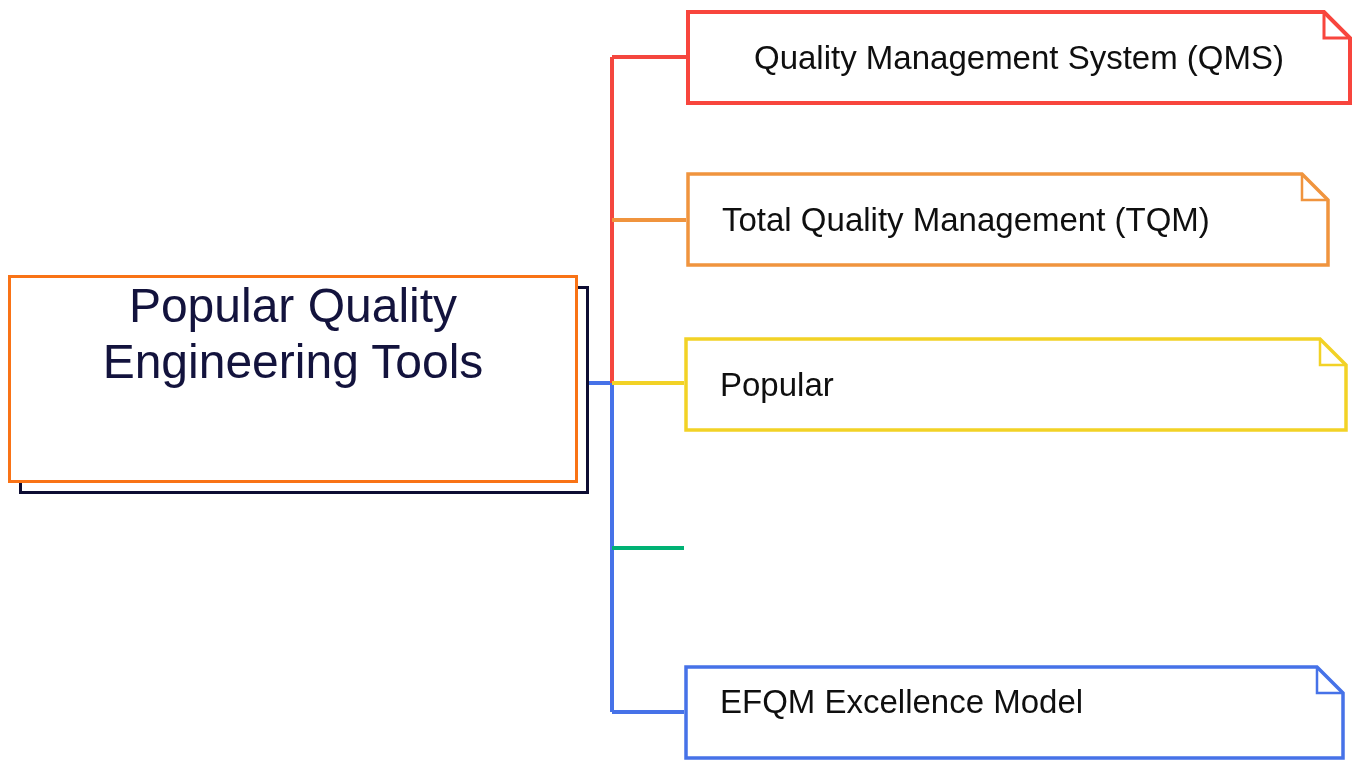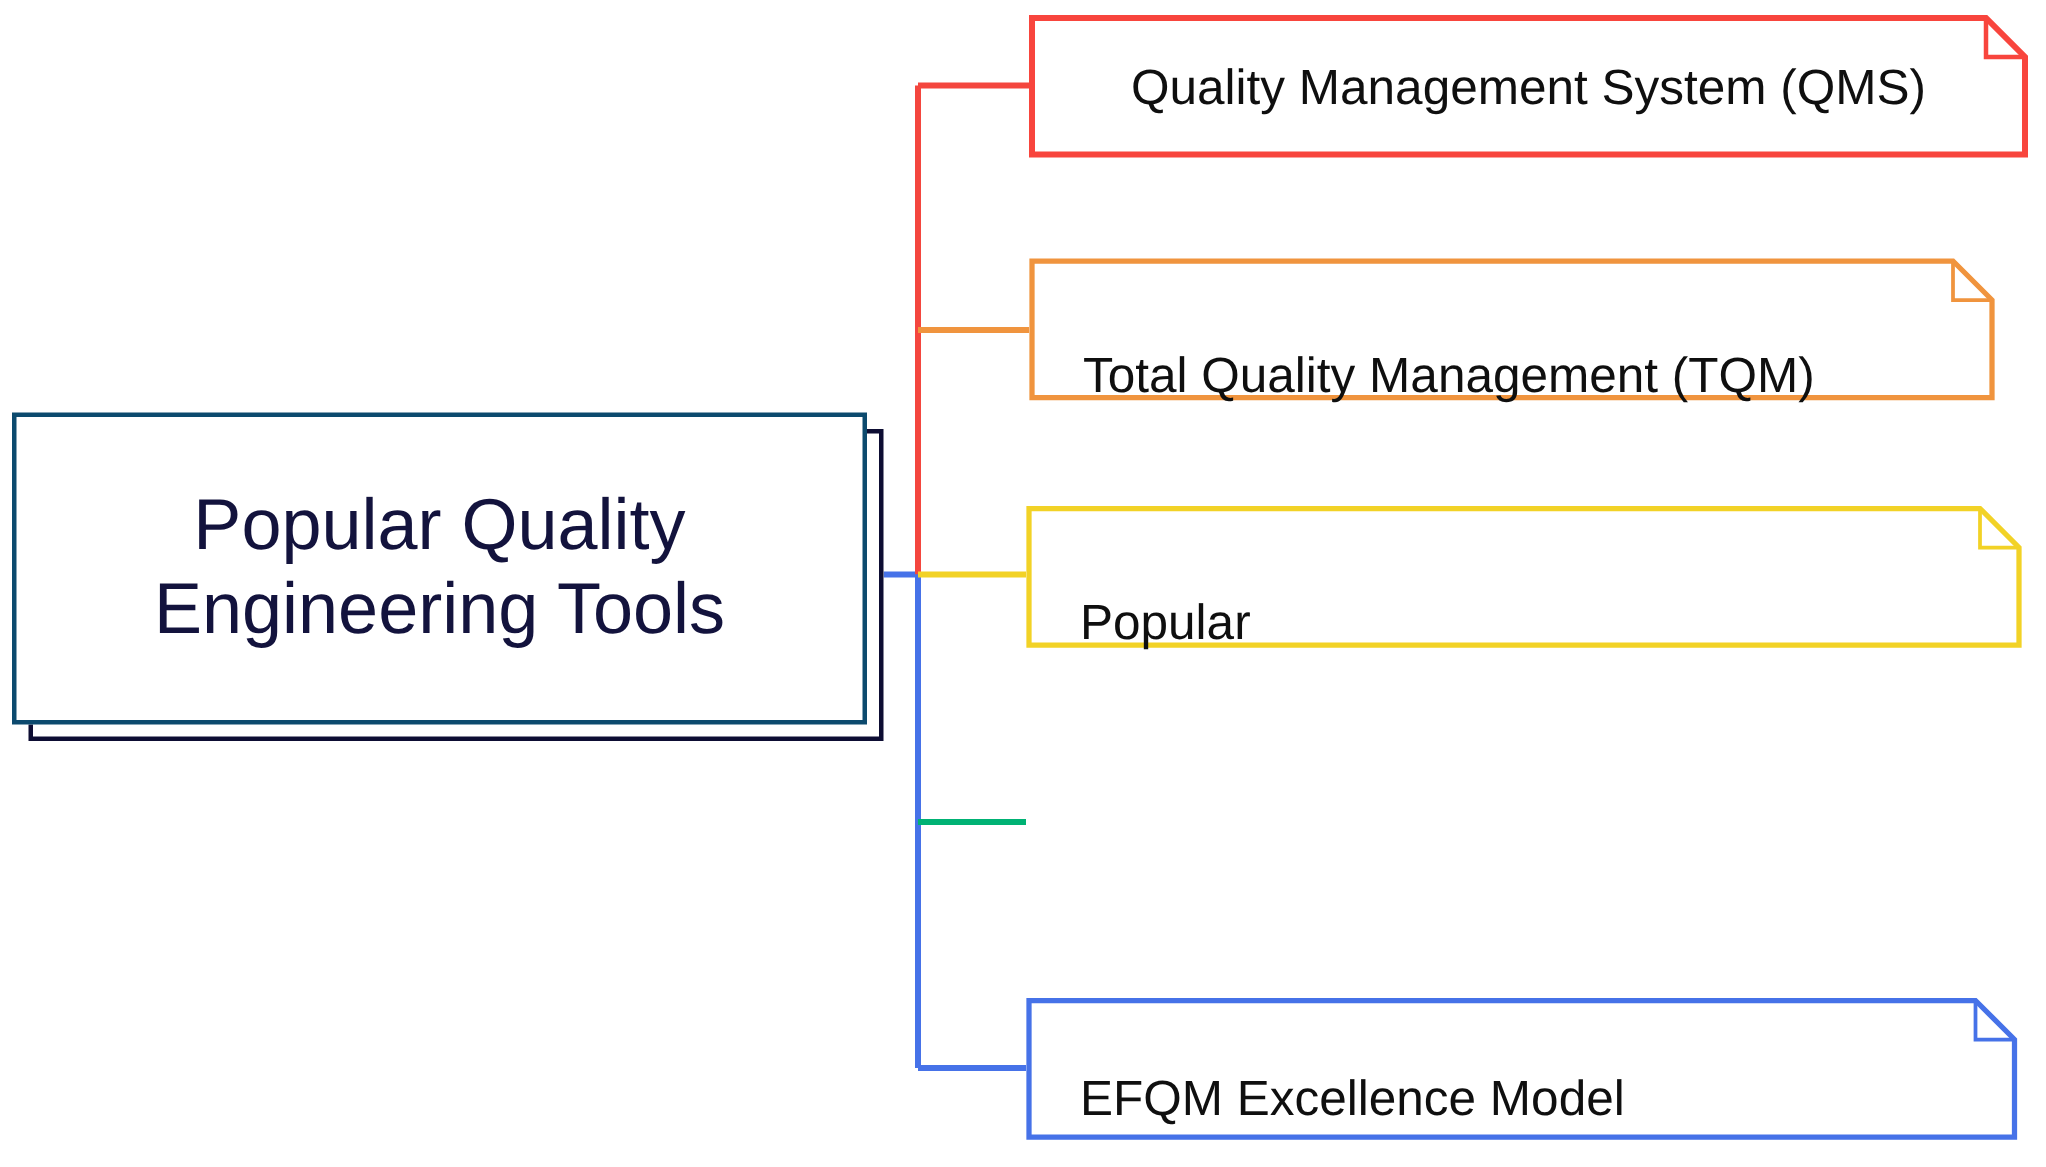--- a/index.html
+++ b/index.html
@@ -35,24 +35,23 @@
     border: 3px solid #0D0D33;
     box-sizing: border-box;
   }
   #root-node .sheet-front {
     position: absolute;
     left: 0;
     top: 0;
     width: 100%;
     height: 100%;
     background: #ffffff;
-    border: 3px solid #0c4a6e;
+    border: 3px solid #f97316;
     box-sizing: border-box;
     display: flex;
-    align-items: center;
     justify-content: center;
   }
   #root-node .root-label {
     color: #13133d;
     font-size: 48px;
     line-height: 1.16;
     text-align: center;
     font-weight: 400;
     letter-spacing: 0px;
     white-space: pre-line;
@@ -76,21 +75,21 @@
     top: 0;
     height: 100%;
     display: flex;
     align-items: center;
     color: #0f0f0f;
     font-size: 33px;
     font-weight: 400;
     white-space: nowrap;
     pointer-events: none;
   }
-  .topic-label.align-left  { left: 36px; justify-content: flex-start; margin-top: 30px; }
+  .topic-label.align-left  { left: 36px; justify-content: flex-start; }
   .topic-label.align-center{ left: 0; width: 100%; justify-content: center; }
 
   
   #connectors {
     position: absolute;
     left: 0;
     top: 0;
     width: 1364px;
     height: 778px;
     pointer-events: none;

